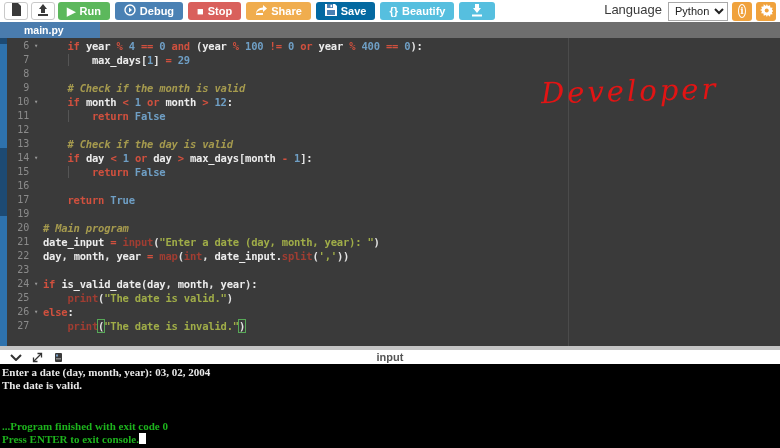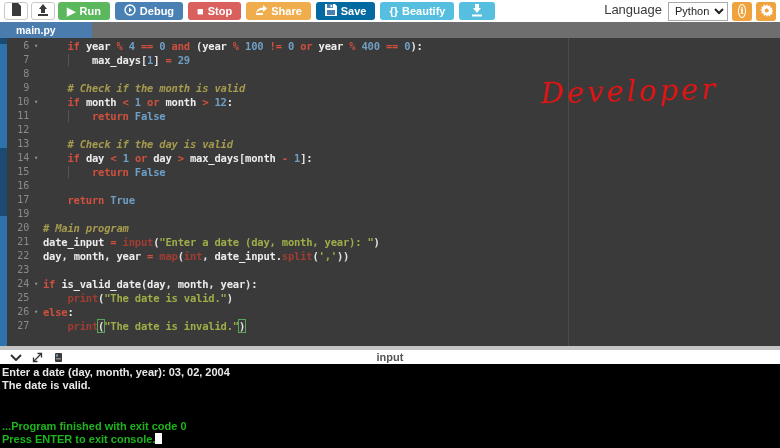--- a/index.html
+++ b/index.html
@@ -19,21 +19,21 @@
   .lang-label{color:#3a3a3a;font-size:13px;margin-right:6px;}
   .lang-select{height:19px;font-size:11px;border:1px solid #a9a9a9;background:#fff;
                color:#222;padding:0 2px;width:60px;font-family:"Liberation Sans",sans-serif;}
   .sq-btn{width:20px;height:19px;background:#f0a23c;border:none;border-radius:3px;
           color:#fff;font-weight:bold;font-size:11px;display:inline-flex;
           align-items:center;justify-content:center;margin-left:4px;cursor:pointer;}
 
   
   .tabbar{height:16px;background:#6e6e6e;display:flex;}
   .tab{background:#4a7cae;color:#fff;font-size:10.5px;font-weight:bold;
-       width:76px;line-height:16px;padding-left:16px;cursor:pointer;}
+       width:76px;line-height:16px;padding-left:24px;cursor:pointer;}
 
   
   .editor{position:absolute;left:0;top:38px;width:780px;height:308px;
           background:#3a3a3a;overflow:hidden;}
   .blue-strip{position:absolute;left:0;top:0;width:7px;height:312px;background:#2e72ad;}
   .strip-thumb{position:absolute;left:0;width:7px;background:#1d4a73;}
   .ruler{position:absolute;left:568px;top:0;width:1px;height:308px;
          background:rgba(255,255,255,0.09);}
   .code-area{position:absolute;left:7px;top:1px;right:0;
              font-family:"DejaVu Sans Mono","Liberation Mono",monospace;
@@ -60,21 +60,21 @@
   .consolebar{position:absolute;left:0;top:346px;width:780px;height:18px;}
   .graystrip{height:4px;background:#c4c4c4;}
   .whitebar{height:14px;background:#ffffff;position:relative;
             display:flex;align-items:center;}
   .cicon{margin-left:10px;display:inline-flex;align-items:center;cursor:pointer;}
   .input-label{position:absolute;left:0;right:0;text-align:center;color:#555;
                font-size:11px;font-weight:bold;}
 
   
   .console{position:absolute;left:0;top:364px;width:780px;height:84px;
-           background:#000;font-family:Liberation Sans, sans-serif;
+           background:#000;font-family:Liberation Serif, serif;
            font-size:11px;font-weight:bold;line-height:13.4px;padding:2px 0 0 2px;
            box-sizing:border-box;cursor:text;}
   .con-w{color:#e8e8e8;white-space:pre;}
   .con-g{color:#1db41d;white-space:pre;}
   .cursor{display:inline-block;width:7px;height:11px;background:#fff;
           vertical-align:-1px;}
 </style>
 </head>
 <body>
 

